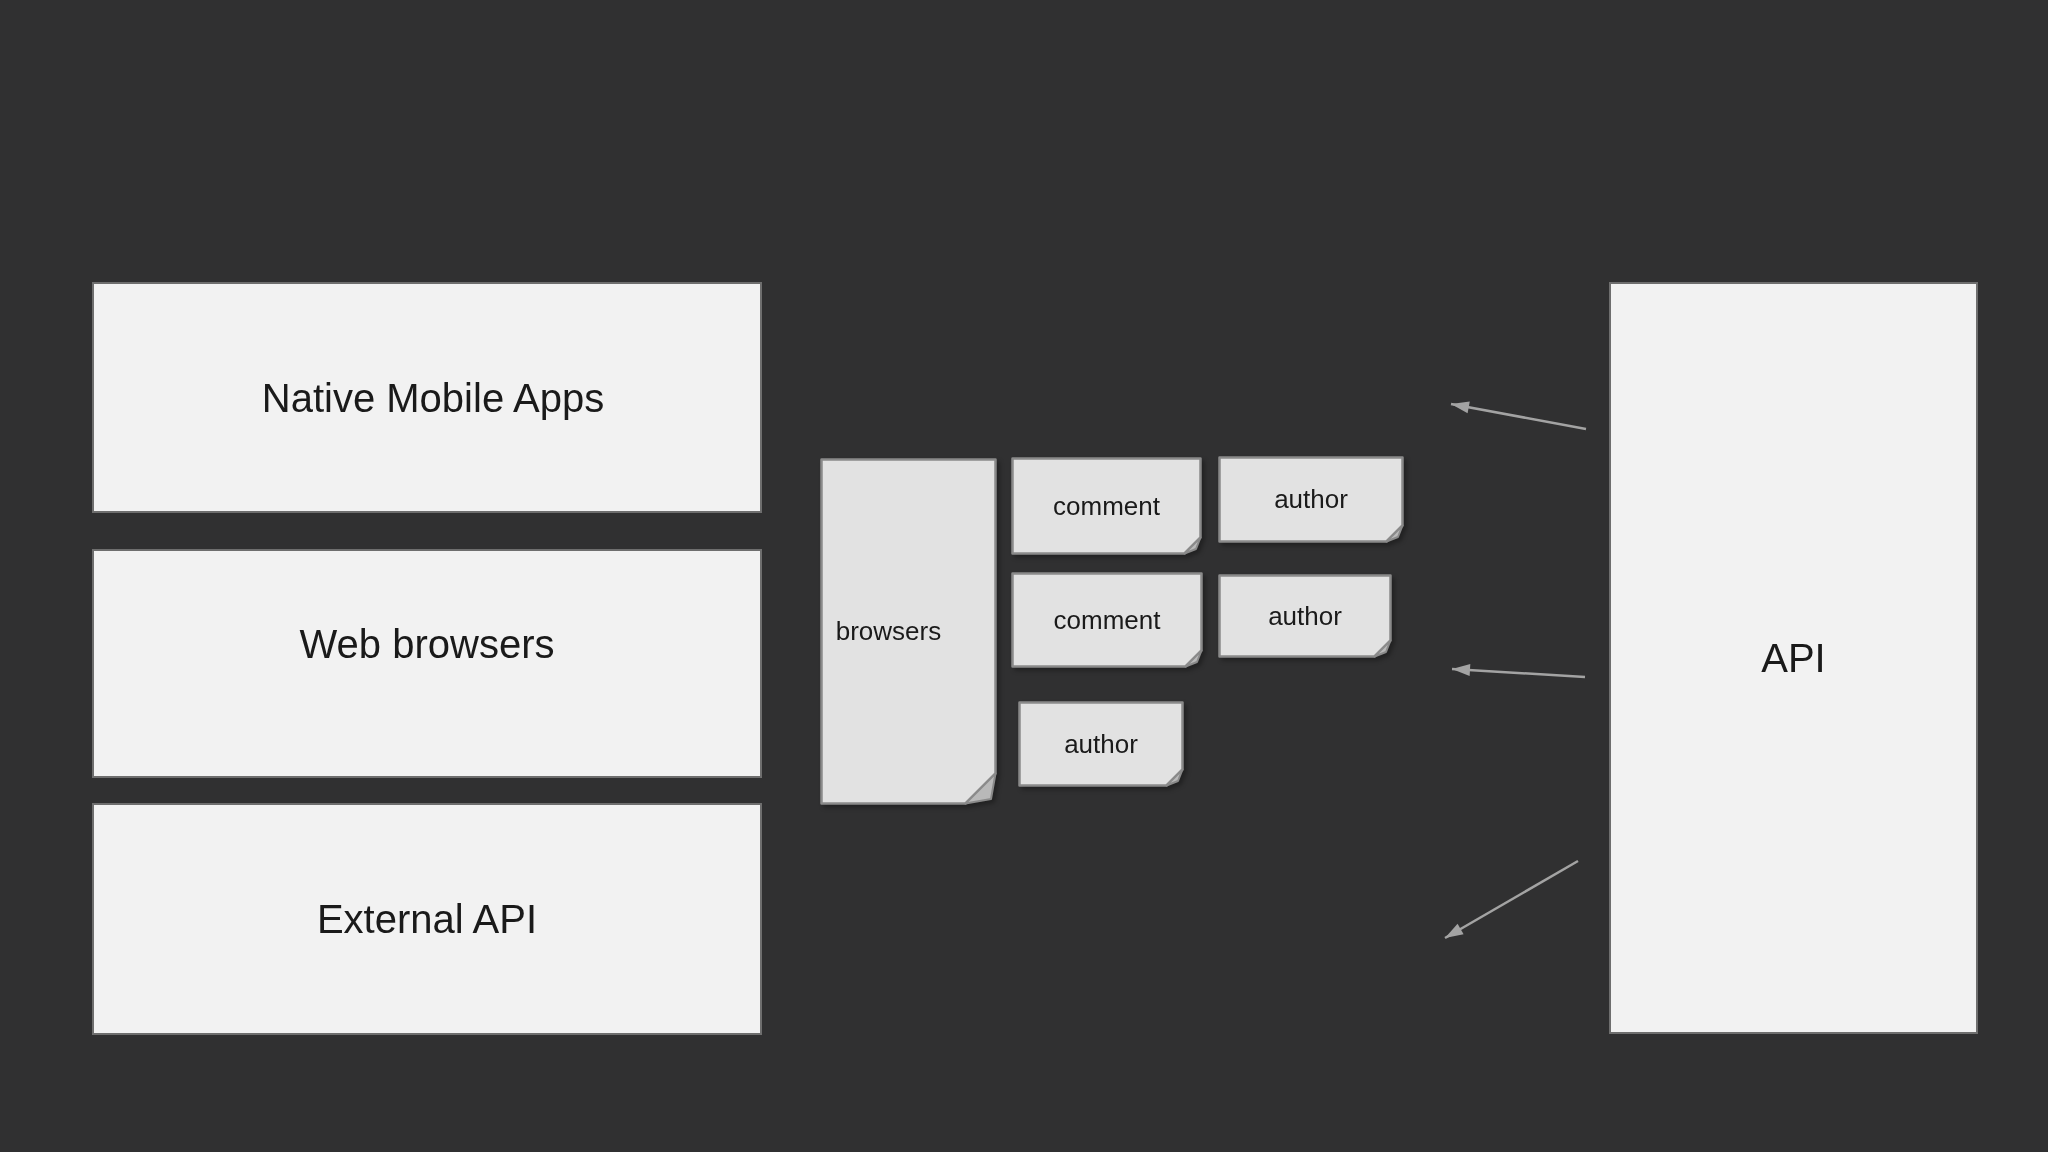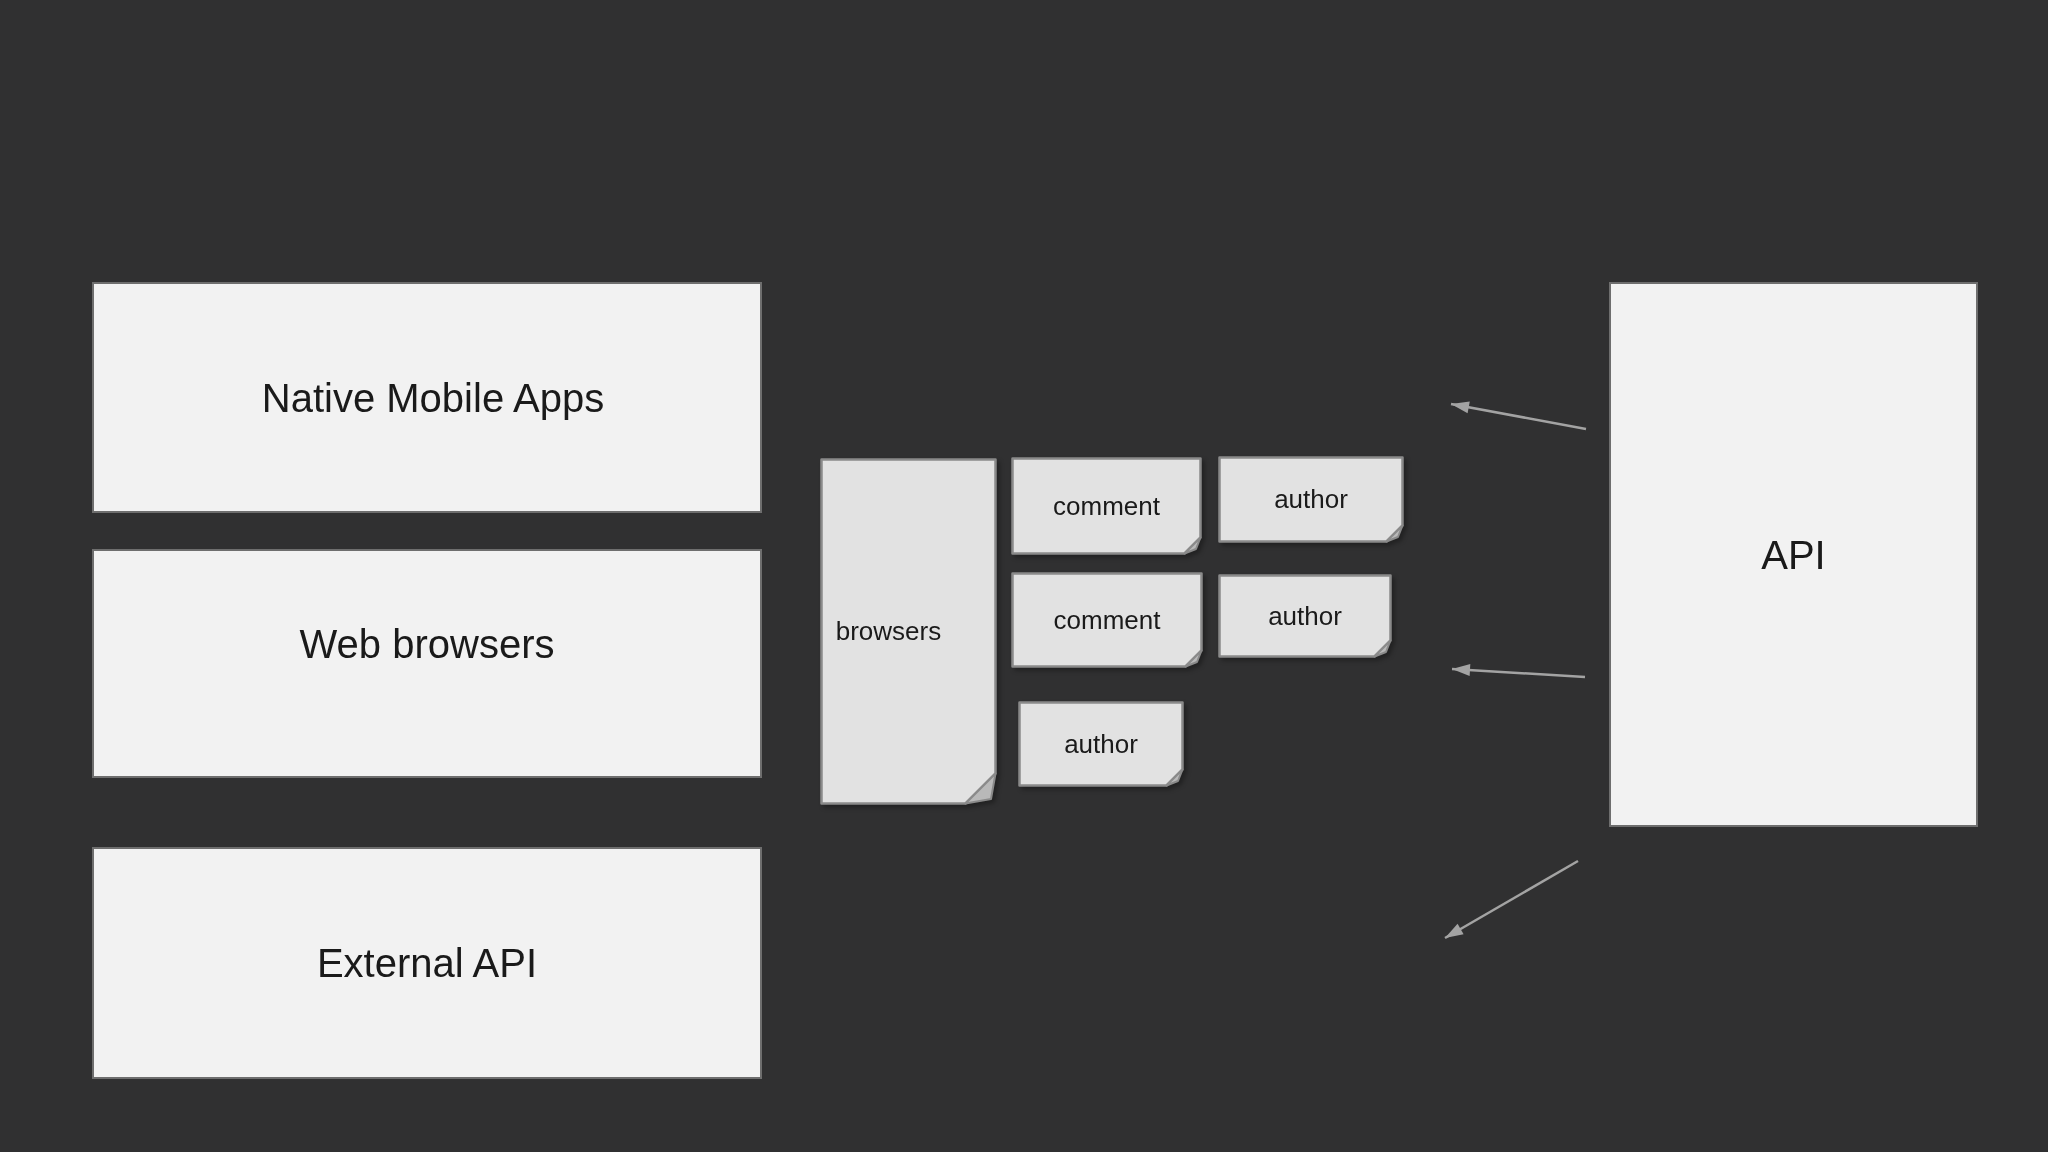--- a/index.html
+++ b/index.html
@@ -49,25 +49,25 @@
 <div class="stage">
 
   <div class="bigbox" style="left:92px;top:282px;width:670px;height:231px;padding-left:12px;">
     <span class="label">Native Mobile Apps</span>
   </div>
 
   <div class="bigbox" style="left:92px;top:549px;width:670px;height:229px;">
     <span class="label nudge-up">Web browsers</span>
   </div>
 
-  <div class="bigbox" style="left:92px;top:803px;width:670px;height:232px;margin-top:44px;">
+  <div class="bigbox" style="left:92px;top:803px;width:670px;height:232px;">
     <span class="label">External API</span>
   </div>
 
-  <div class="bigbox" style="left:1609px;top:282px;width:369px;height:545px;text-align:right;">
+  <div class="bigbox" style="left:1609px;top:282px;width:369px;height:752px;text-align:right;">
     <span class="label">API</span>
   </div>
 
   <div class="doc" style="left:820px;top:458px;width:177px;height:347px;">
     <svg width="177" height="347" viewBox="0 0 177 347">
       <polygon class="outline" points="1.5,1.5 175.5,1.5 175.5,315.5 145.5,345.5 1.5,345.5"></polygon>
       <polygon class="flap" points="145.5,345.5 175.5,315.5 171,341"></polygon>
     </svg>
     <span class="label nudge-left">browsers</span>
   </div>

